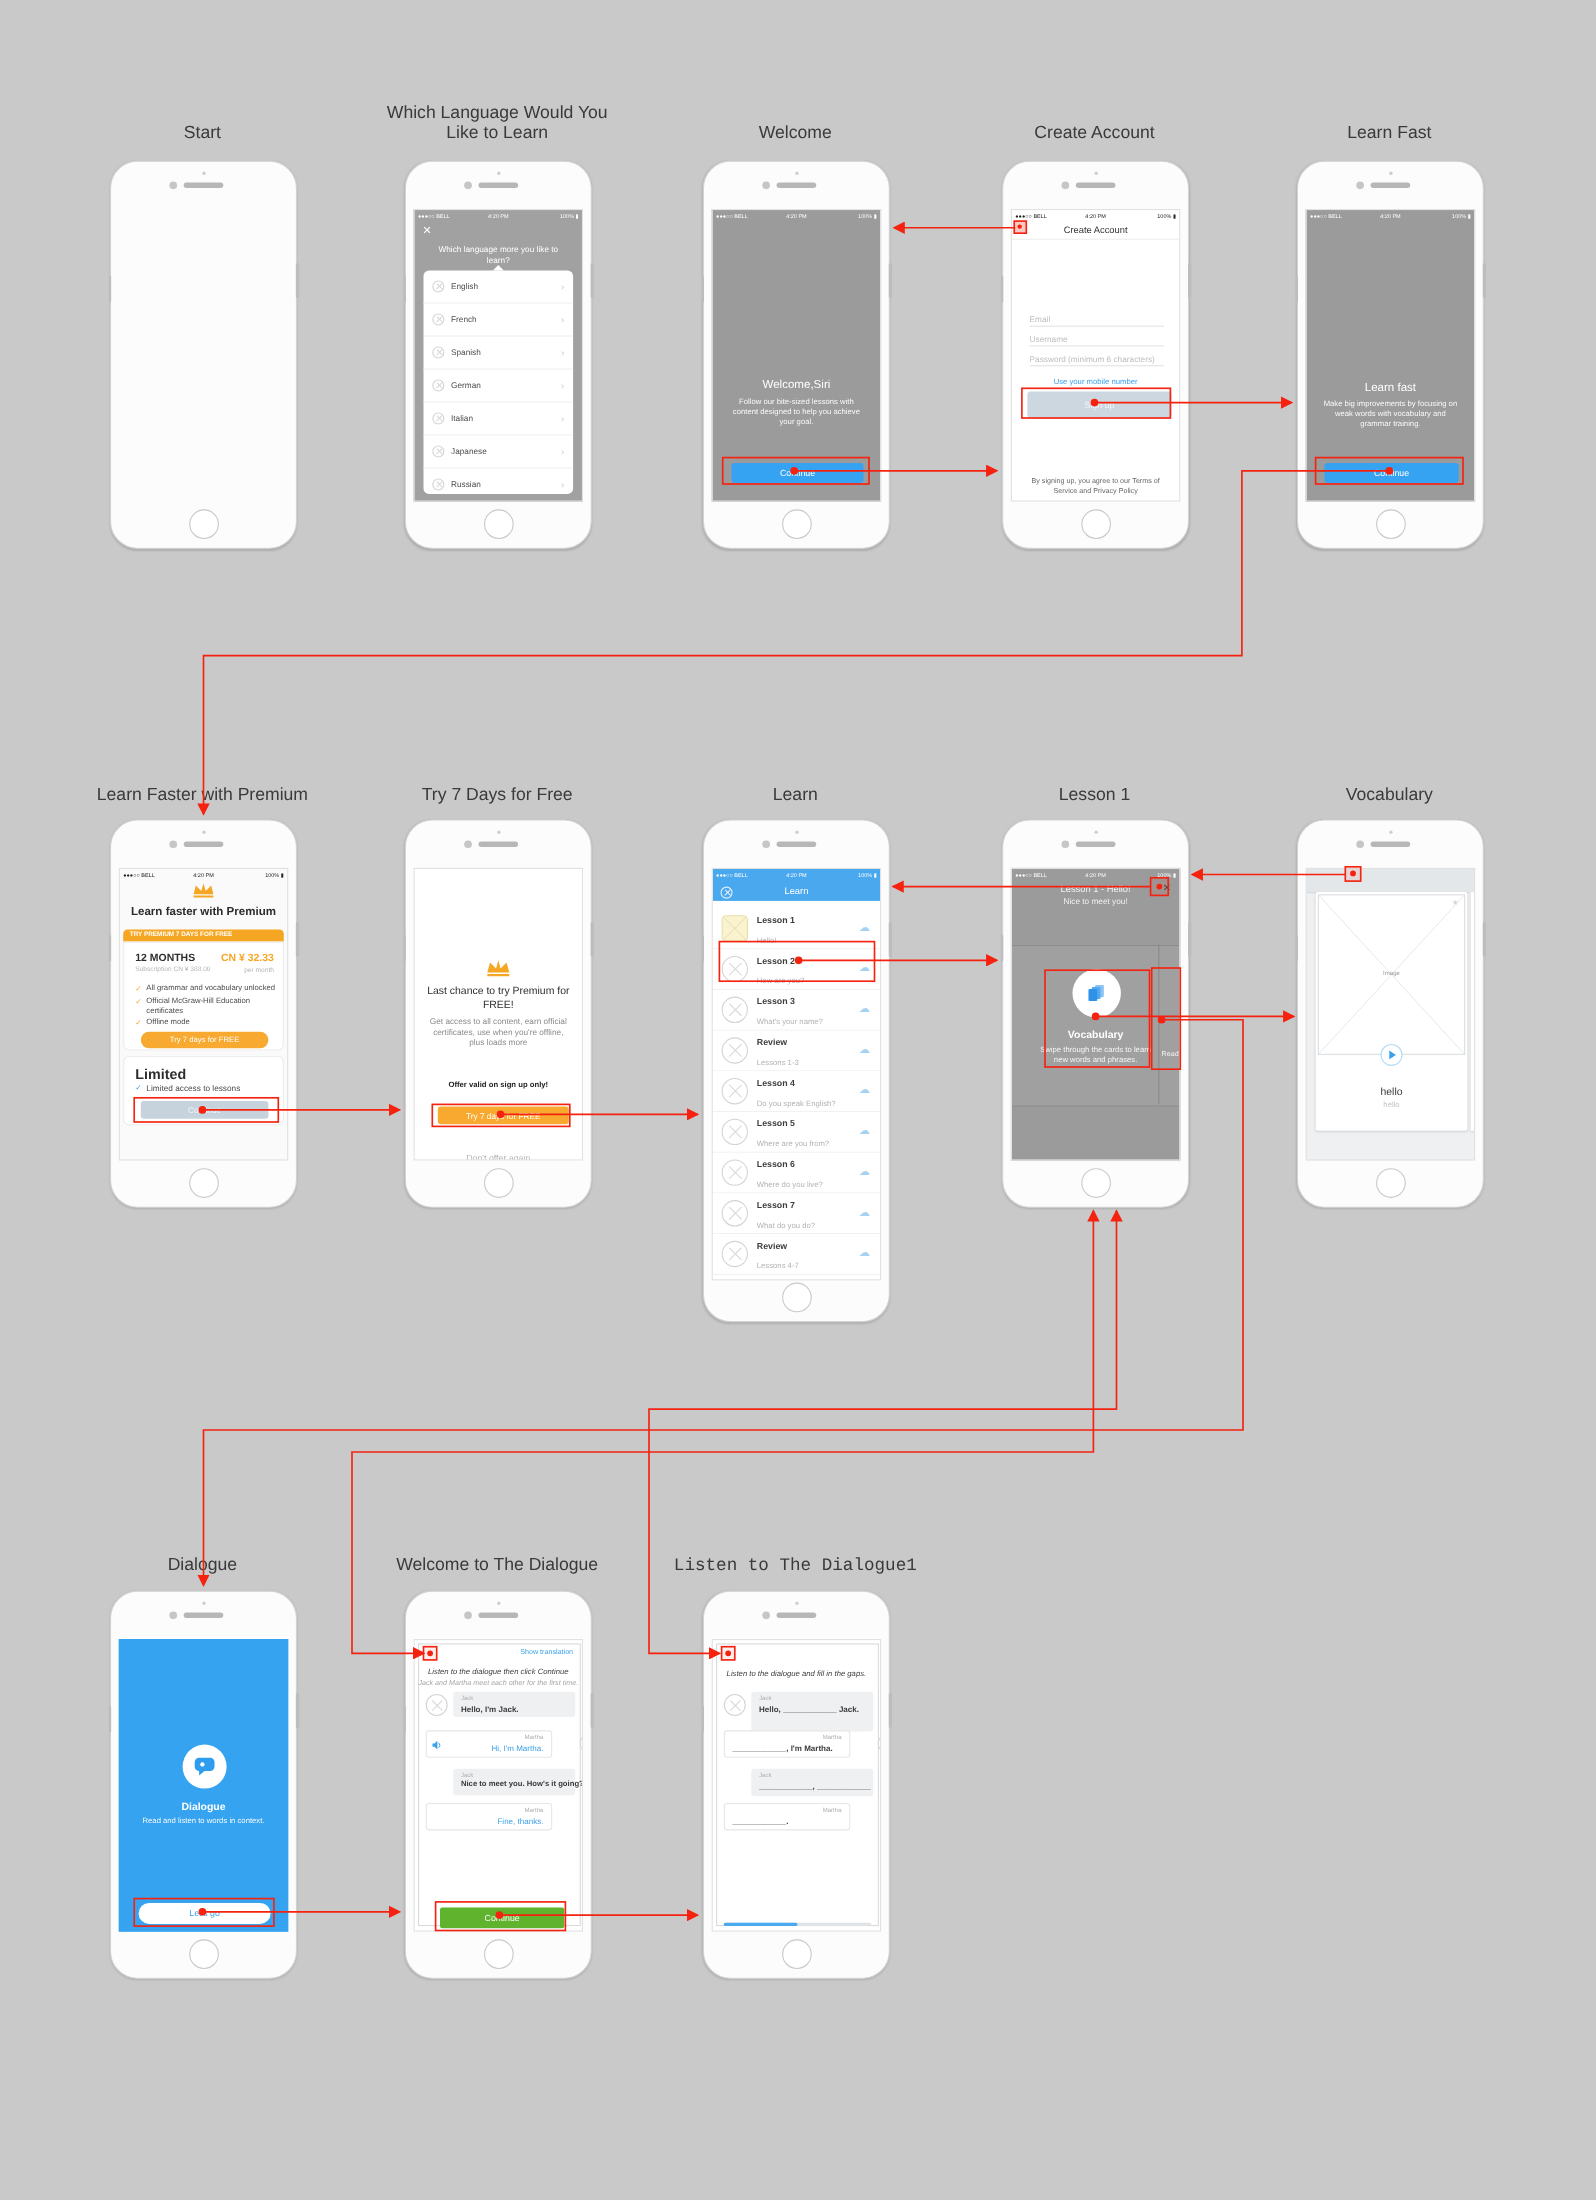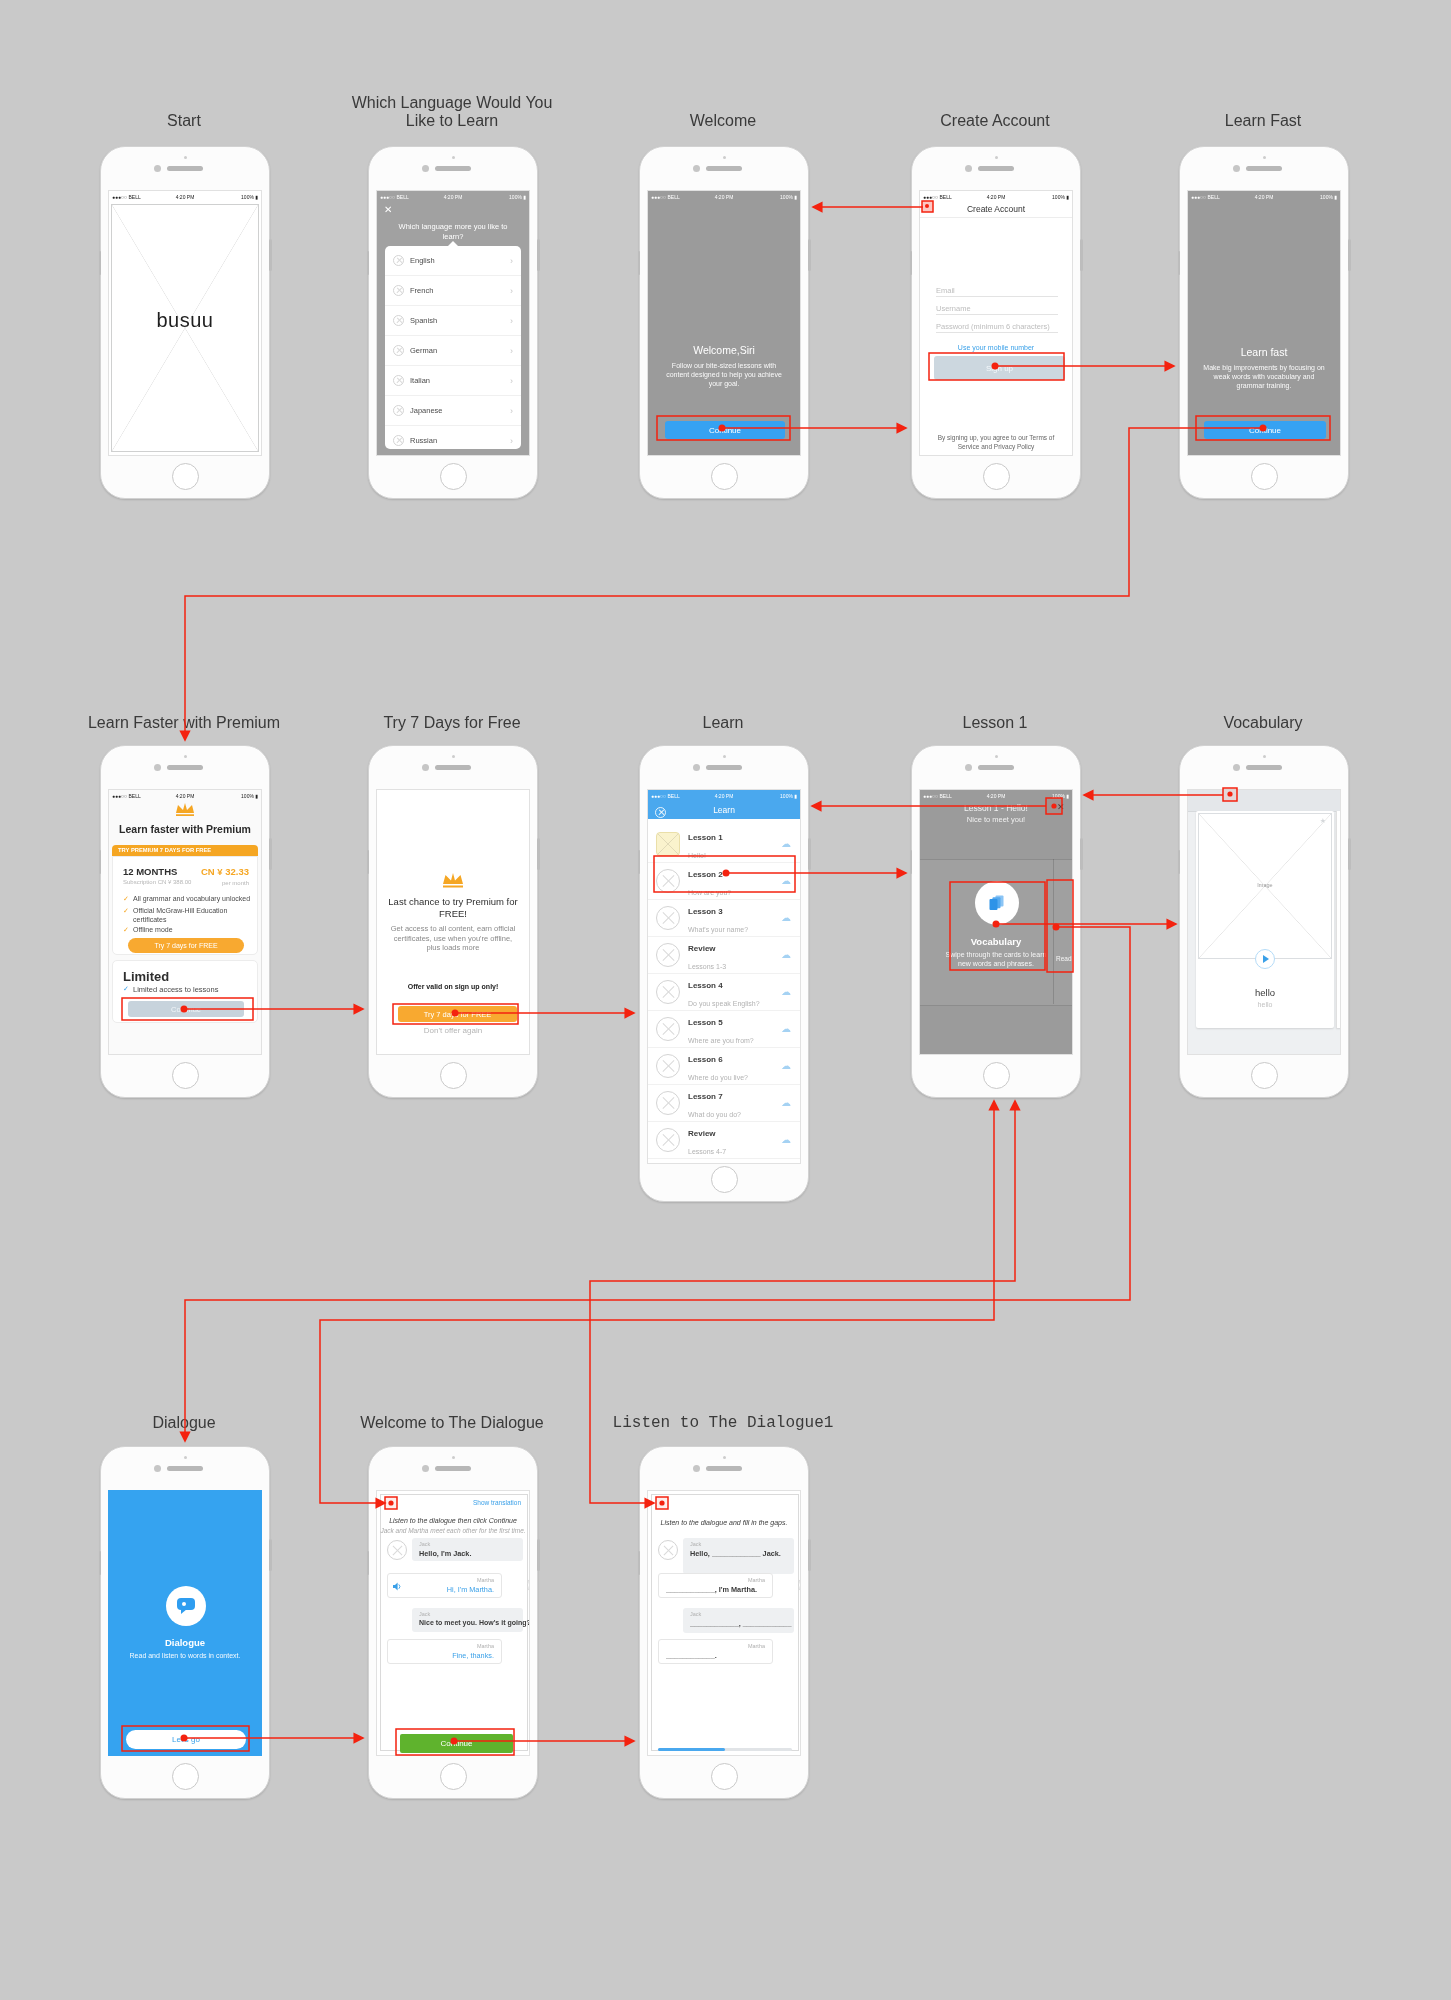--- a/index.html
+++ b/index.html
@@ -71,29 +71,20 @@
   <div class="title" style="left:995px;top:714px;">Lesson 1</div>
   <div class="title" style="left:1263px;top:714px;">Vocabulary</div>
   <div class="title" style="left:184px;top:1414px;">Dialogue</div>
   <div class="title" style="left:452px;top:1414px;">Welcome to The Dialogue</div>
   <div class="title" style="left:723px;top:1414px;font-family:Liberation Mono, monospace;">Listen to The Dialogue1</div>
 
   <div class="ph" style="left:100px;top:146px;height:351px;">
     <span class="cam"></span>
       <span class="slot"></span>
       <span class="dot2"></span>
-    <div class="scr" style="height:264px;">
-      <div class="sb">
-          <span>●●●○○ BELL</span>
-          <span class="c">4:20 PM</span>
-          <span class="r">100% ▮</span>
-        </div>
-      <div class="abs xph light" style="left:2px;top:13px;width:146px;height:246px;border:1px solid #cfd0d0;"></div>
-      <div class="abs ctr" style="left:0;top:118px;width:100%;font-size:20px;color:#1f1f1f;letter-spacing:.5px;">busuu</div>
-    </div>
     <span class="home"></span>
   </div>
 
   <div class="ph" style="left:368px;top:146px;height:351px;">
     <span class="cam"></span>
       <span class="slot"></span>
       <span class="dot2"></span>
     <div class="scr xph" style="height:264px;background:#a1a1a1;">
       <div class="sb w">
           <span>●●●○○ BELL</span>
@@ -247,21 +238,21 @@
       <span class="slot"></span>
       <span class="dot2"></span>
     <div class="scr" style="height:264px;">
       <svg class="abs" style="left:65px;top:82px;" width="22" height="17">
           <path d="M1 12 L3.5 3 L9 8.5 L11 1 L13 8.5 L18.5 3 L21 12 Z M1 13.4 h20 v2 h-20 z" fill="#f5a623"></path>
         </svg>
       <div class="abs ctr" style="left:11px;top:106px;width:130px;font-size:9.5px;line-height:11.5px;color:#2f2f2f;">Last chance to try Premium for FREE!</div>
       <div class="abs ctr" style="left:9px;top:134px;width:134px;font-size:7.5px;line-height:9.5px;color:#8a8a8a;">Get access to all content, earn official certificates, use when you're offline, plus loads more</div>
       <div class="abs ctr" style="left:0;top:193px;width:100%;font-size:7px;font-weight:bold;color:#222;">Offer valid on sign up only!</div>
       <div class="abs btn" style="left:21px;top:216px;width:119px;height:16px;background:#f8a930;border-radius:3px;font-size:7.5px;color:#fff;">Try 7 days for FREE</div>
-      <div class="abs ctr" style="left:0;top:236px;width:100%;font-size:8px;color:#b5b5b5;">Don't offer again</div>
+      <div class="abs ctr" style="left:0;top:258px;width:100%;font-size:8px;color:#b5b5b5;">Don't offer again</div>
     </div>
     <span class="home"></span>
   </div>
 
   <div class="ph" style="left:639px;top:745px;height:455px;">
     <span class="cam"></span>
       <span class="slot"></span>
       <span class="dot2"></span>
     <div class="scr" style="height:373px;">
       <div class="abs" style="left:0;top:0;width:100%;height:29px;background:#4aa8ee;">

